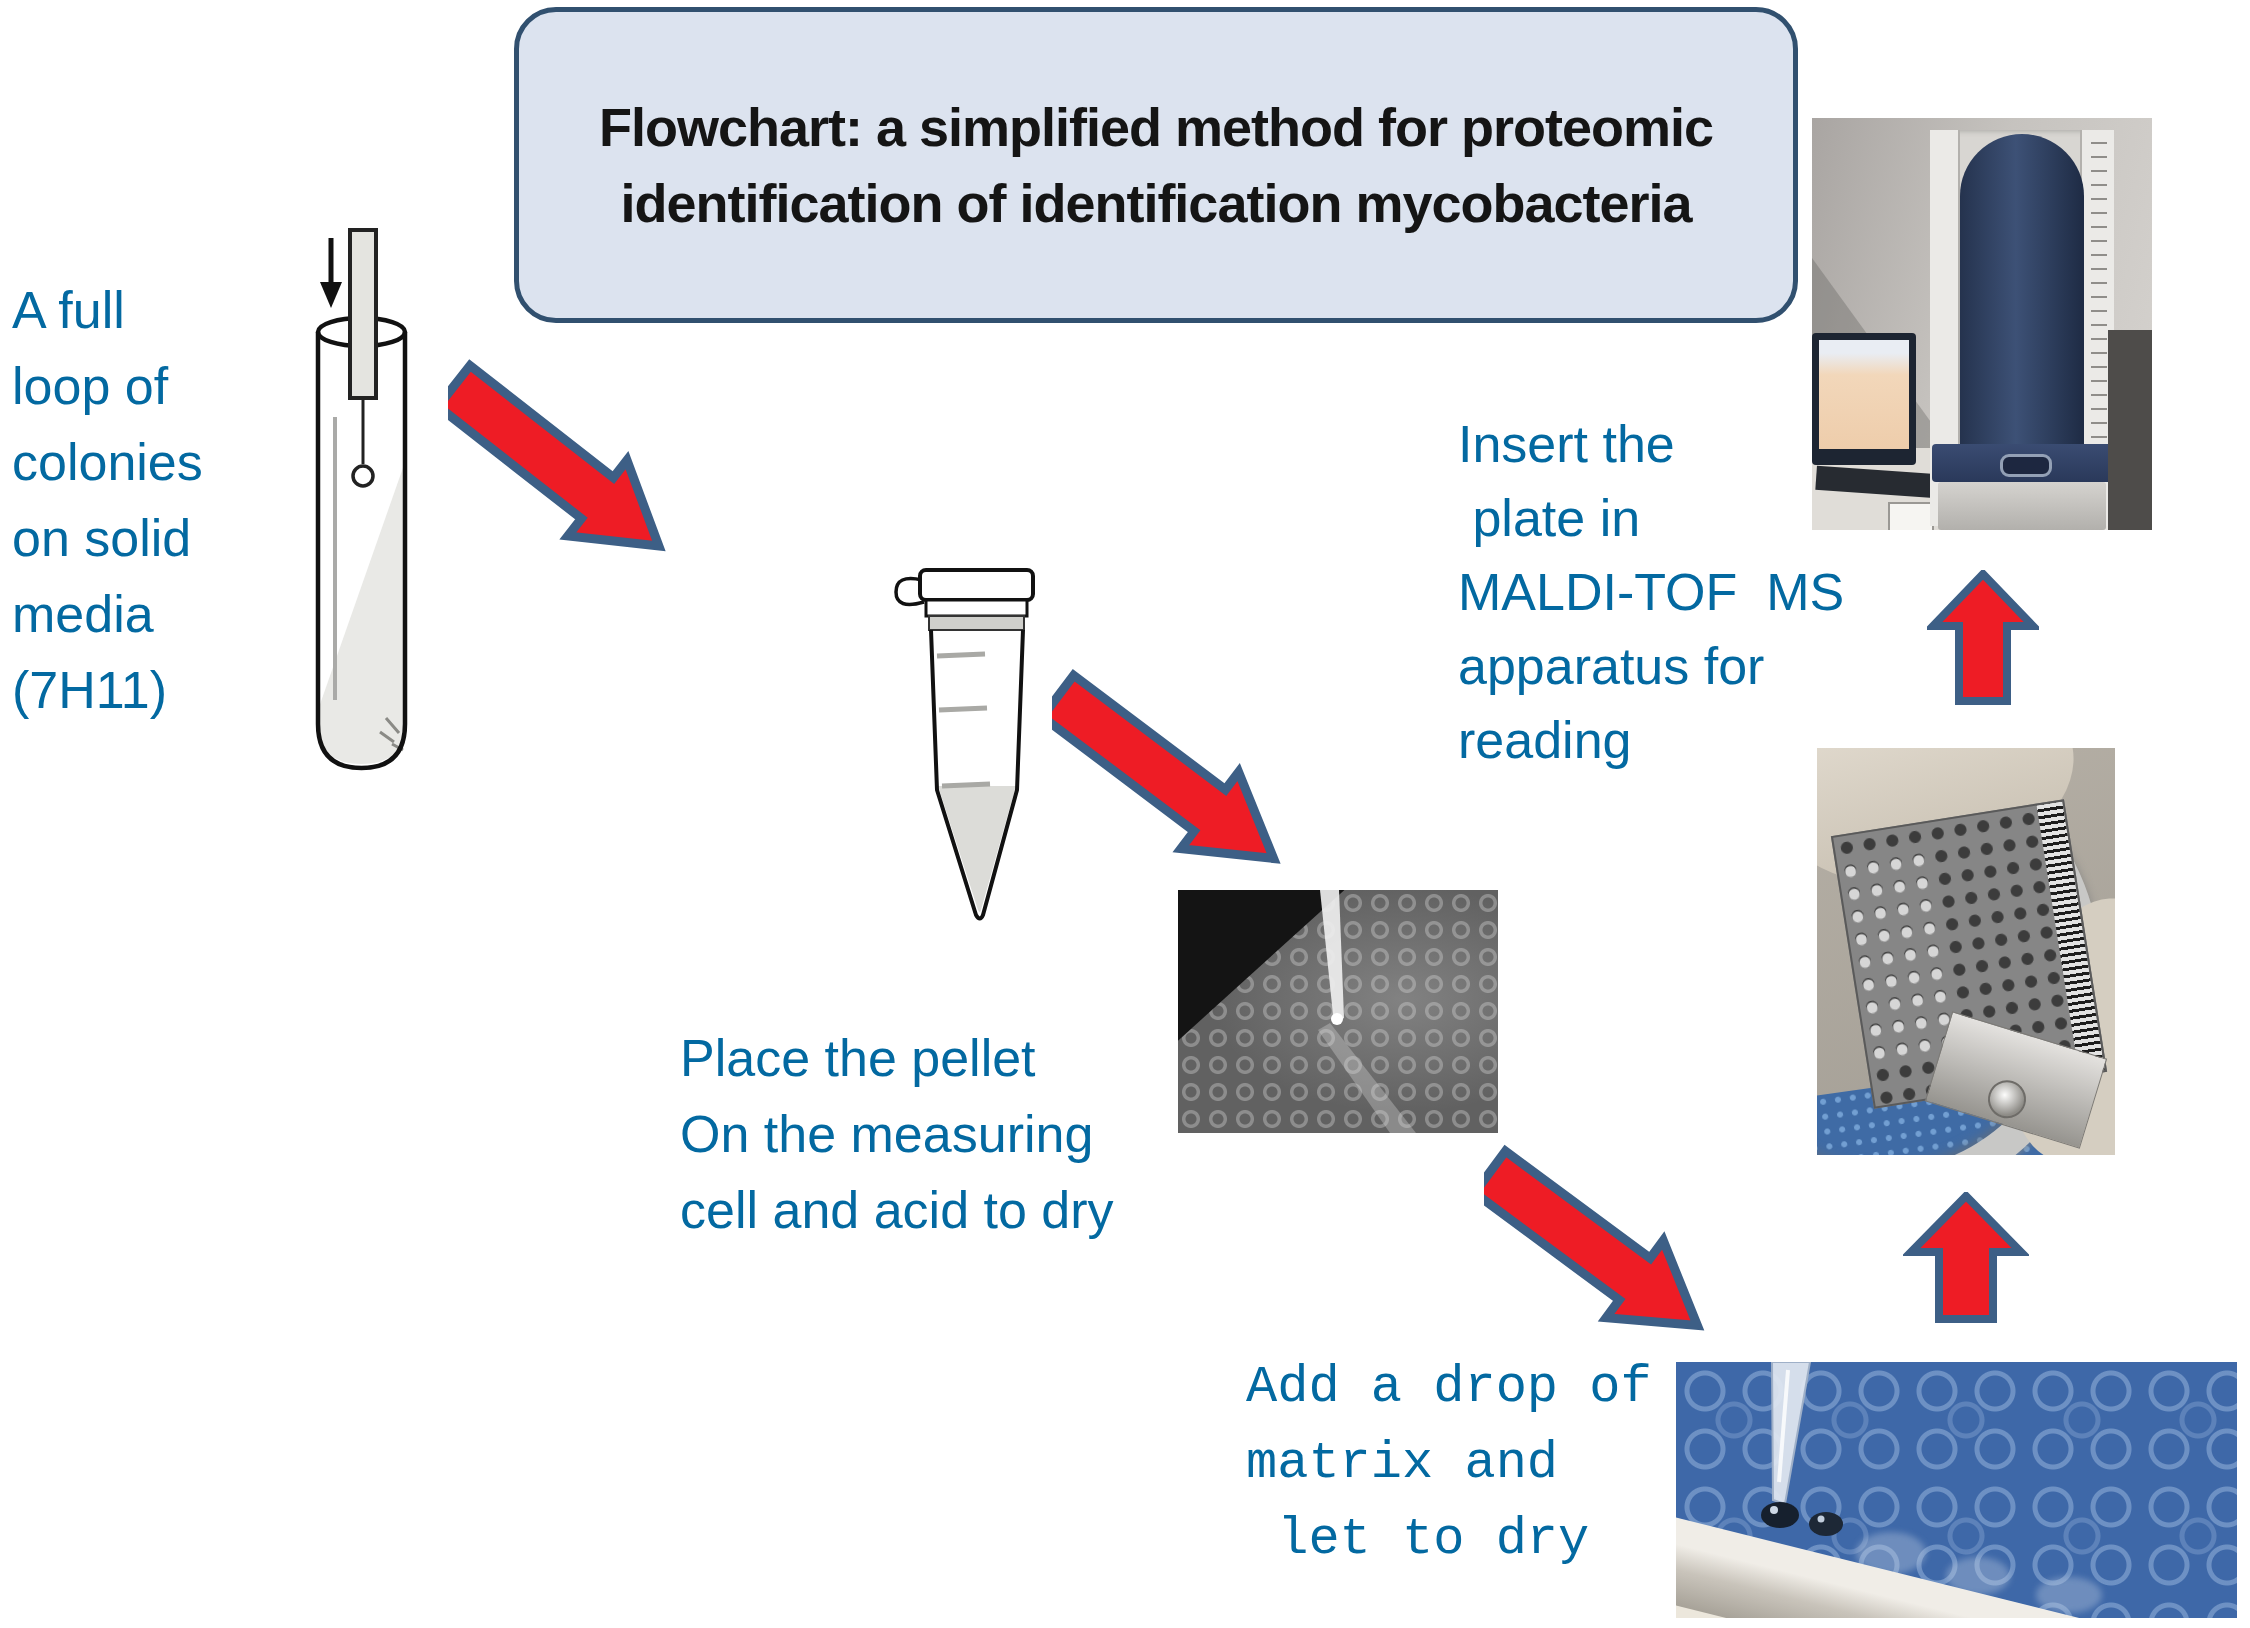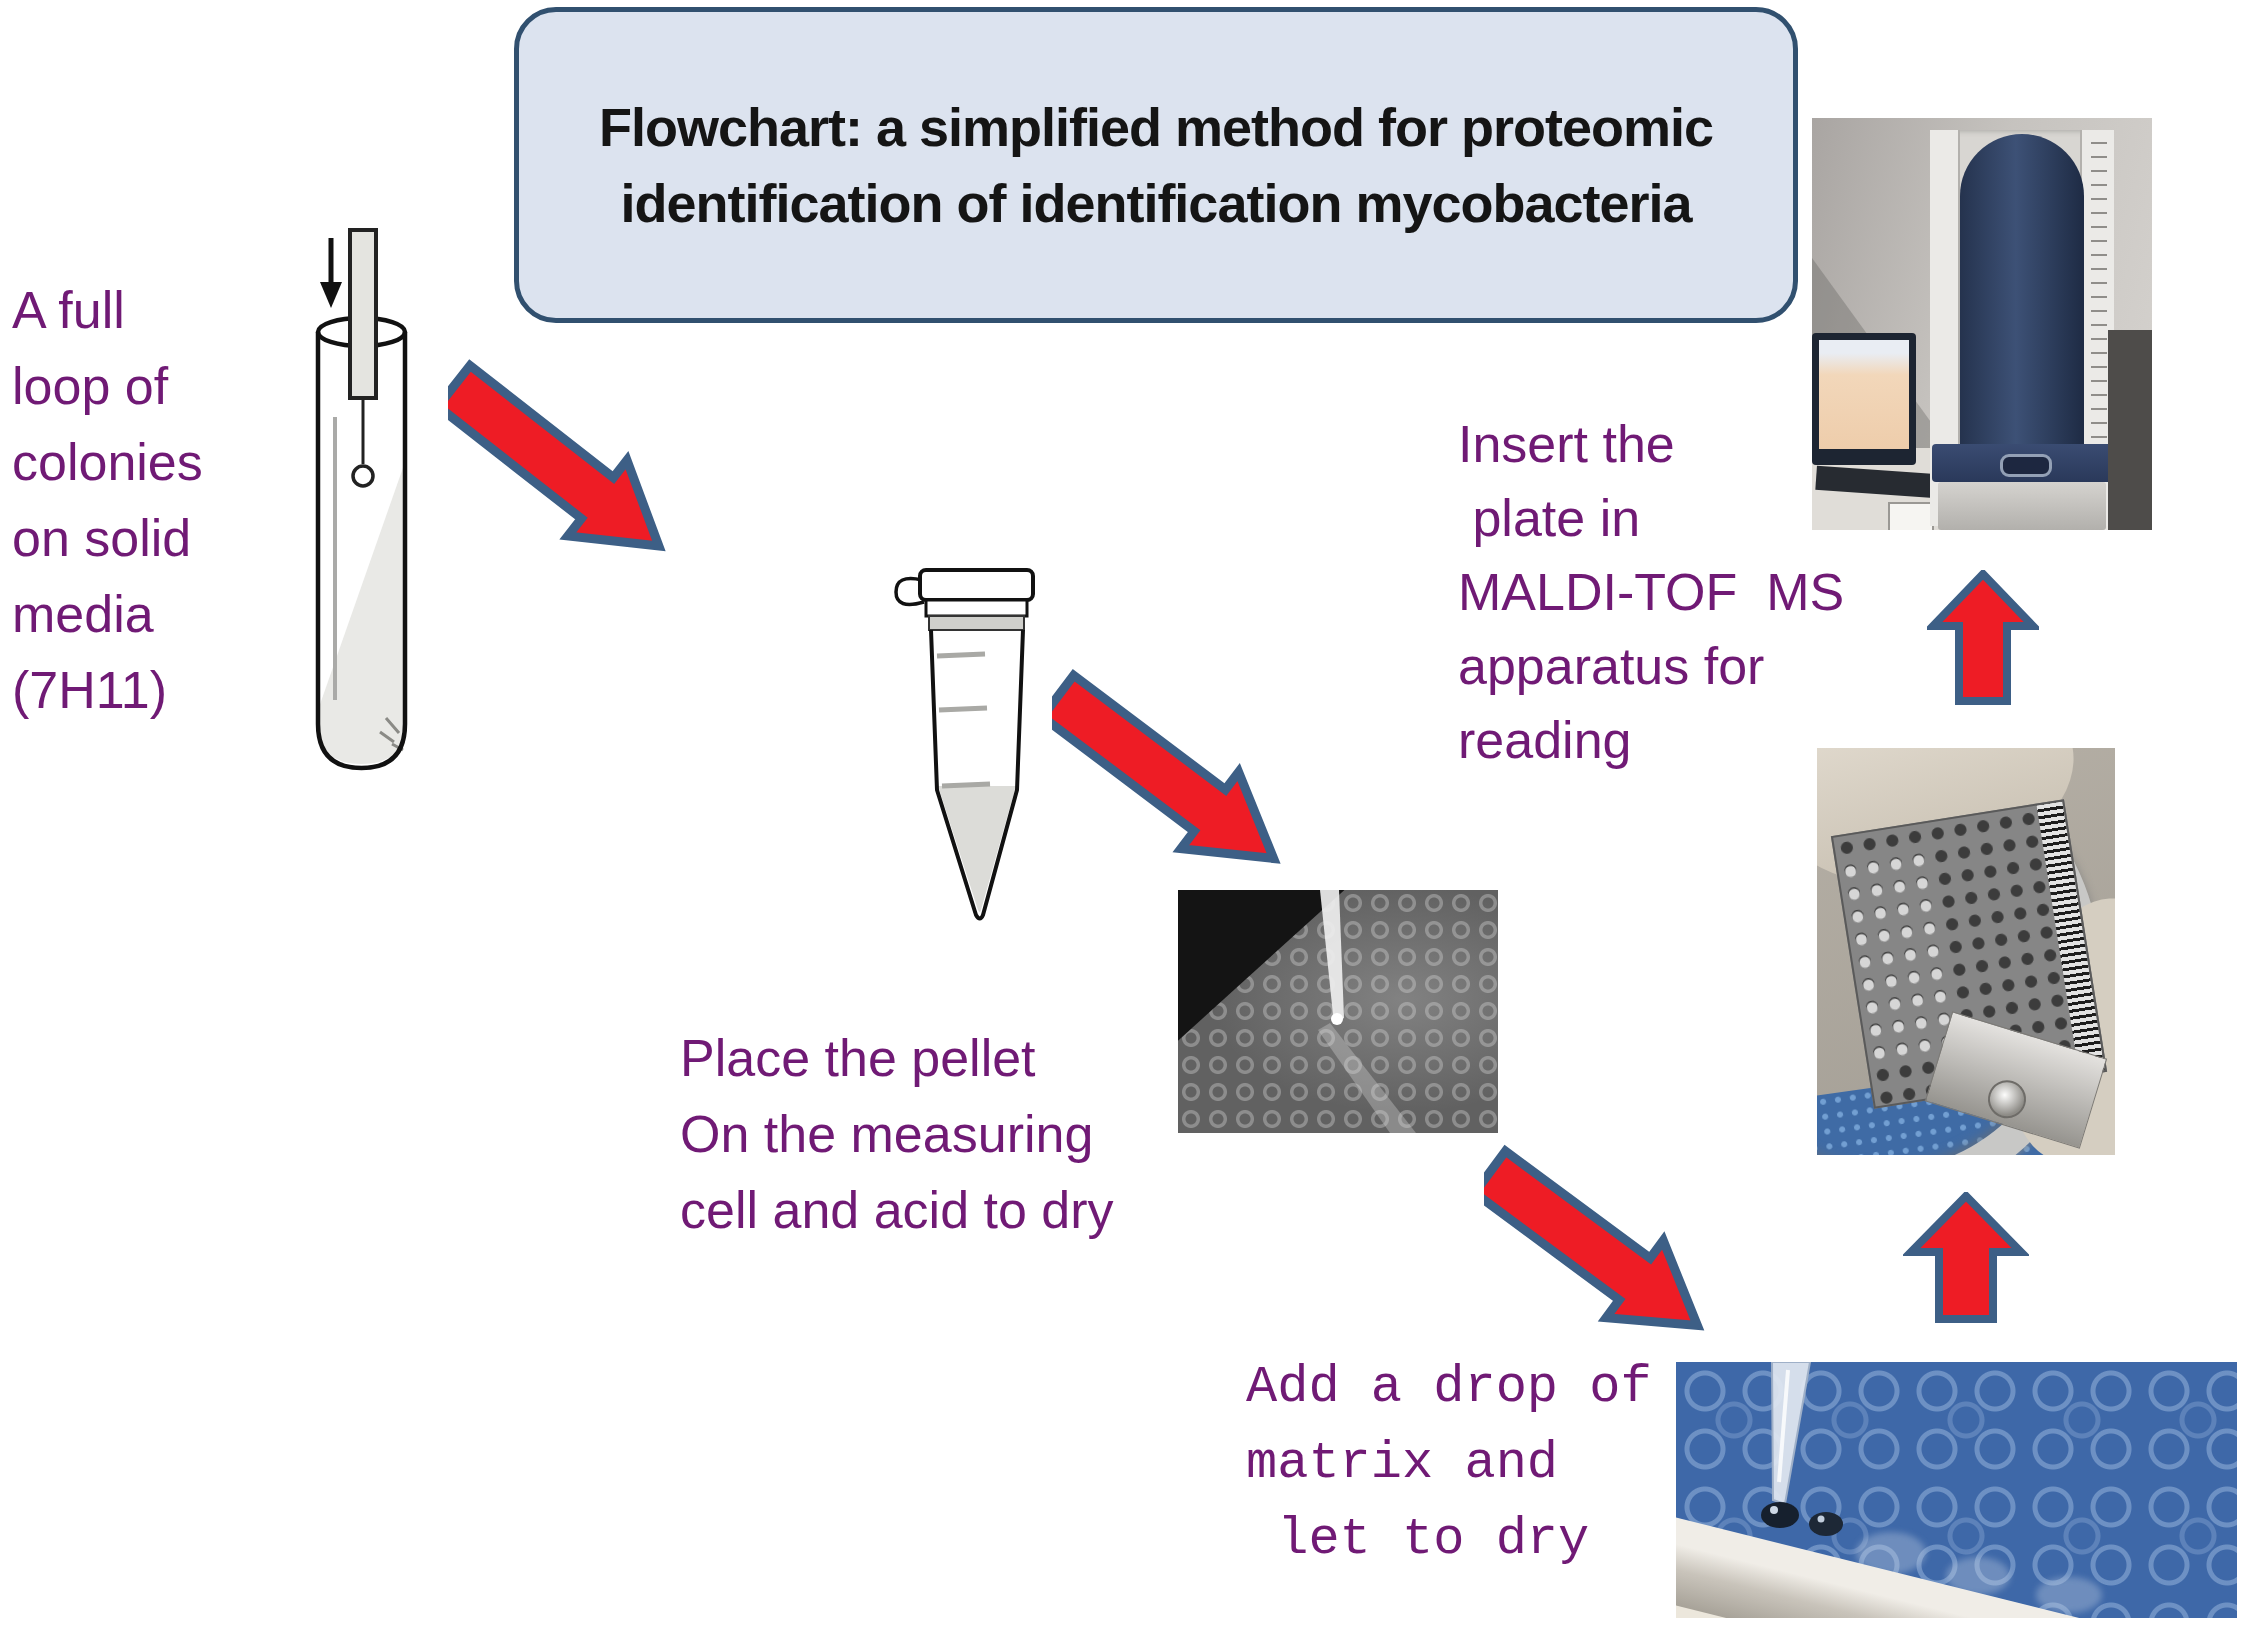--- a/index.html
+++ b/index.html
@@ -3,21 +3,21 @@
 <meta charset="utf-8">
 <style>
   html,body{margin:0;padding:0;background:#ffffff;}
   .canvas{position:relative;width:2250px;height:1628px;background:#ffffff;overflow:hidden;
           font-family:"Liberation Sans","DejaVu Sans",sans-serif;color:#151515;}
   .abs{position:absolute;}
   .title-box{position:absolute;left:466px;top:7px;width:1284px;height:316px;box-sizing:border-box;
              background:#dce3ef;border:5px solid #31506f;border-radius:42px;
              display:flex;flex-direction:column;align-items:center;justify-content:center;margin-left:48px;}
   .title-line{font-size:54px;line-height:76px;font-weight:bold;text-align:center;letter-spacing:-1px;}
-  .step-label{position:absolute;font-size:52px;line-height:76px;white-space:pre-line;color:#701a75;}
+  .step-label{position:absolute;font-size:52px;line-height:76px;white-space:pre-line;color:#0369a1;}
   
   .photo1{position:absolute;left:1178px;top:890px;width:320px;height:243px;overflow:hidden;
           background-color:#616161;
           background-image:
             radial-gradient(ellipse at 70% 45%, rgba(215,215,215,0.28), rgba(0,0,0,0) 60%),
             radial-gradient(circle at 13px 13px, rgba(0,0,0,0) 5px, #8d8d8d 6px, #8d8d8d 8.5px, rgba(0,0,0,0) 9.5px);
           background-size:100% 100%, 27px 27px;}
   .photo1-dark-corner{position:absolute;left:0;top:0;width:100%;height:100%;
           background:#141414;clip-path:polygon(0 0,52% 0,0 62%);}
   

